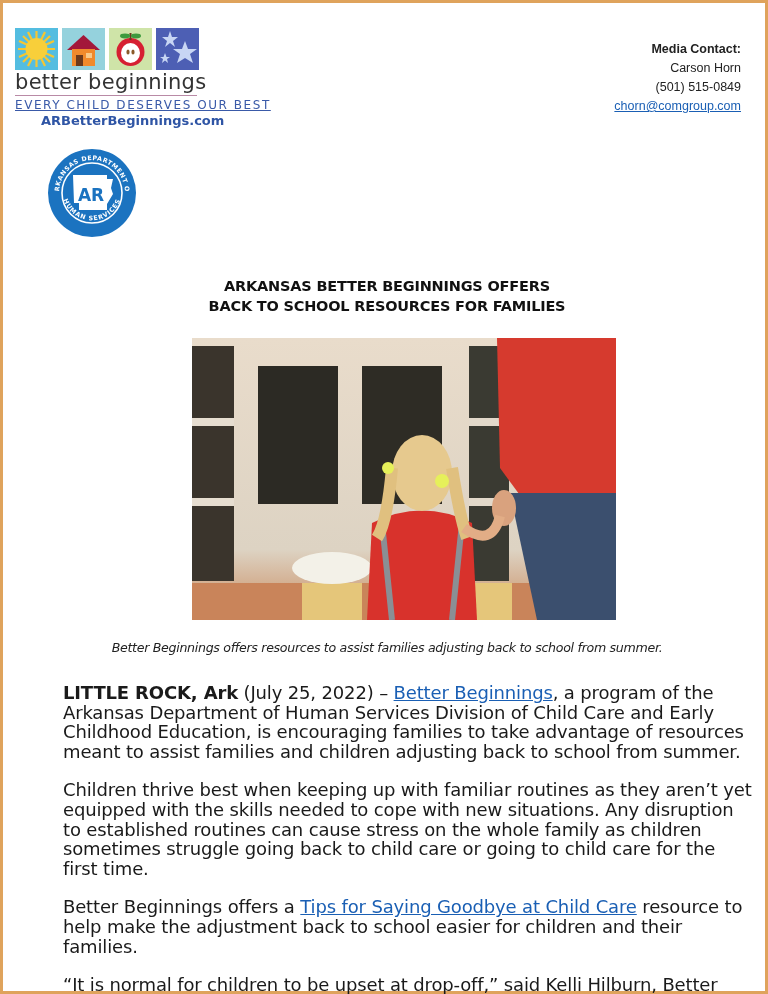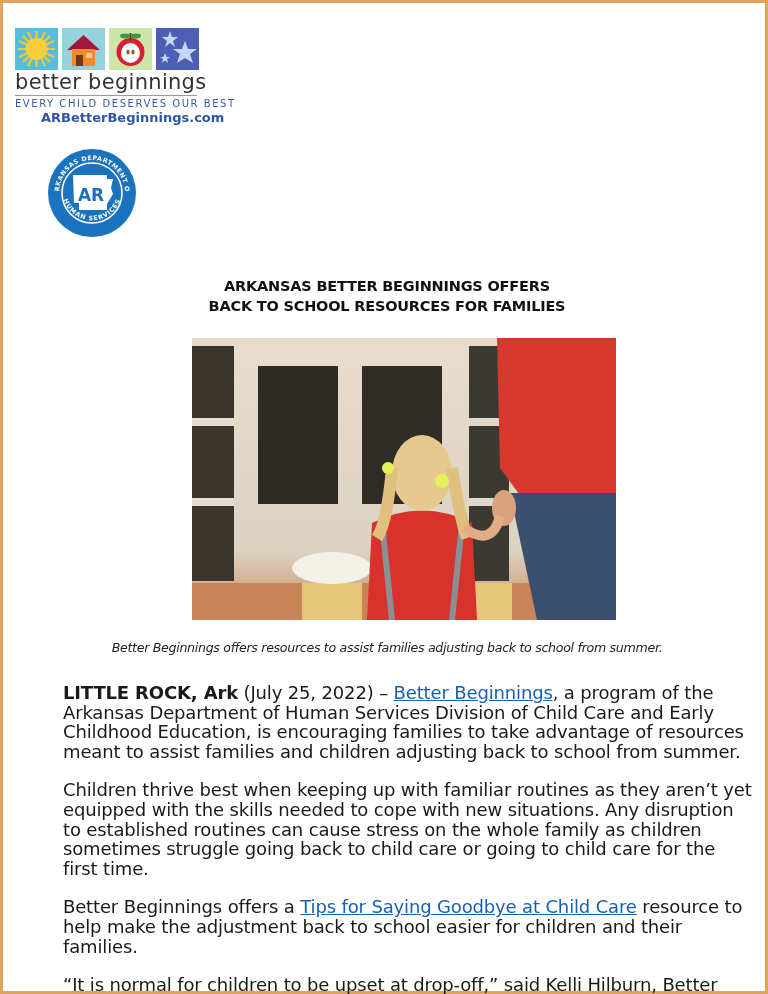--- a/index.html
+++ b/index.html
@@ -20,22 +20,22 @@
   .tiles { display: flex; gap: 4px; }
   .tile { width: 43px; height: 42px; position: relative; overflow: hidden; }
   .tile svg { width: 43px; height: 42px; display: block; }
   .logo-word {
     font-family: "DejaVu Sans", sans-serif;
     font-size: 21px; color: #333; letter-spacing: 0.3px;
     margin-top: 0px; line-height: 24px; white-space: nowrap;
     border-bottom: 1px solid #b98aa6; padding-bottom: 1px; width: 182px;
   }
   .logo-tag {
-    font-size: 10px; letter-spacing: 1.55px; color: #3a5aa8;
-    margin-top: 2px; white-space: nowrap;
+    font-size: 12px; letter-spacing: 1.55px; color: #3a5aa8;
+    margin-top: 2px; white-space: nowrap; text-decoration: underline;
   }
   .logo-url {
     font-size: 13px; font-weight: bold; color: #2f55a5; margin-left: 26px;
     margin-top: 1px; white-space: nowrap;
   }
   .dhs { position: absolute; left: 44px; top: 145px; width: 90px; height: 90px; }
   .contact {
     position: absolute; right: 24px; top: 37px; text-align: right;
     font-family: "Liberation Sans", sans-serif; font-size: 12.5px; line-height: 19px; color: #222;
   }
@@ -130,20 +130,26 @@
         <textPath href="#arcTop" startOffset="50%" text-anchor="middle">ARKANSAS DEPARTMENT OF</textPath>
       </text>
       <text font-size="6.3" font-weight="bold" fill="#fff" font-family="DejaVu Sans, sans-serif" letter-spacing="0.8">
         <textPath href="#arcBot" startOffset="50%" text-anchor="middle">HUMAN SERVICES</textPath>
       </text>
       <polygon points="26,27 60,27 60,31 66,31 64,40 66,46 60,56 60,62 32,62 32,55 27,55" fill="#fff"></polygon>
       <text x="44" y="53" text-anchor="middle" font-size="17" font-weight="bold" fill="#1b73c0" font-family="DejaVu Sans, sans-serif">AR</text>
     </svg>
   </div>
 
+  <div class="contact">
+    <div class="lbl">Media Contact:</div>
+    <div>Carson Horn</div>
+    <div>(501) 515-0849</div>
+    <div><a>chorn@comgroup.com</a></div>
+  </div>
 
   <div class="title">
     <div>ARKANSAS BETTER BEGINNINGS OFFERS</div>
     <div>BACK TO SCHOOL RESOURCES FOR FAMILIES</div>
   </div>
 
   <div class="photo">
     <svg viewBox="0 0 424 282" preserveAspectRatio="none">
       <defs>
         <linearGradient id="bgwarm" x1="0" y1="0" x2="0" y2="1">

